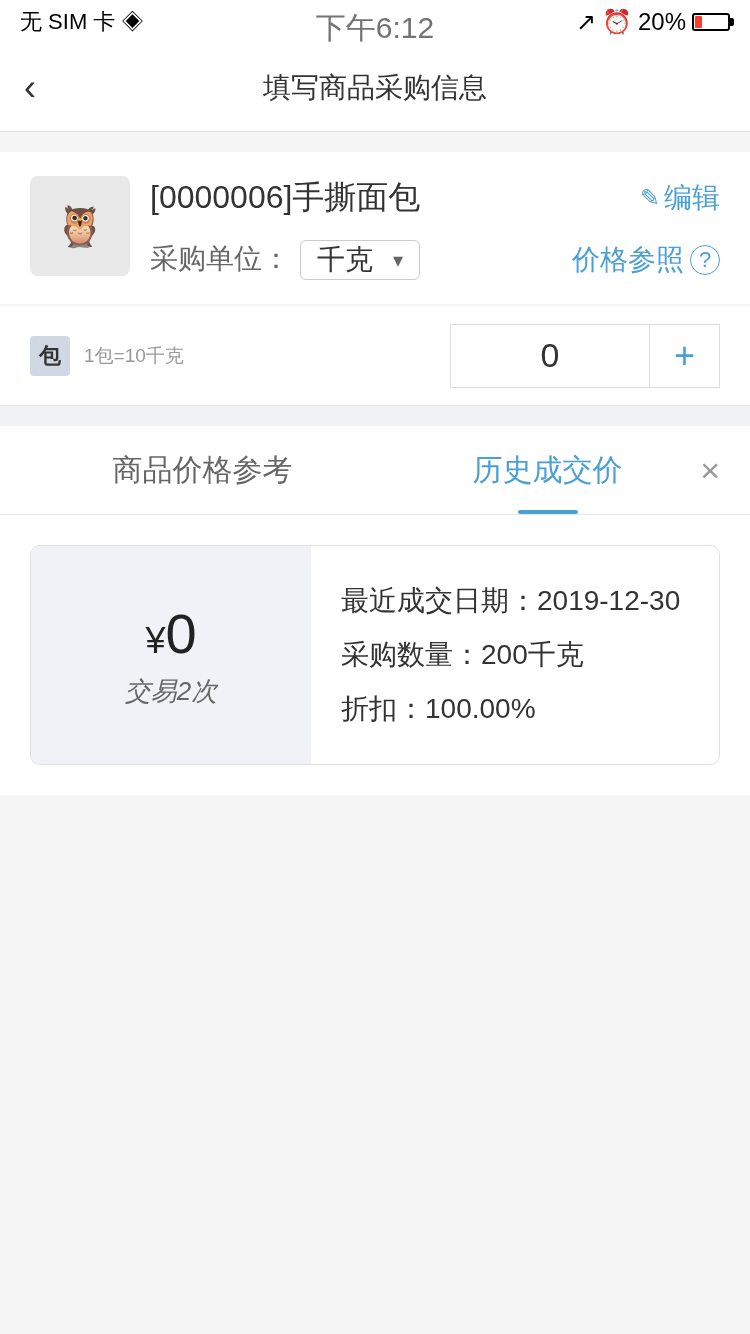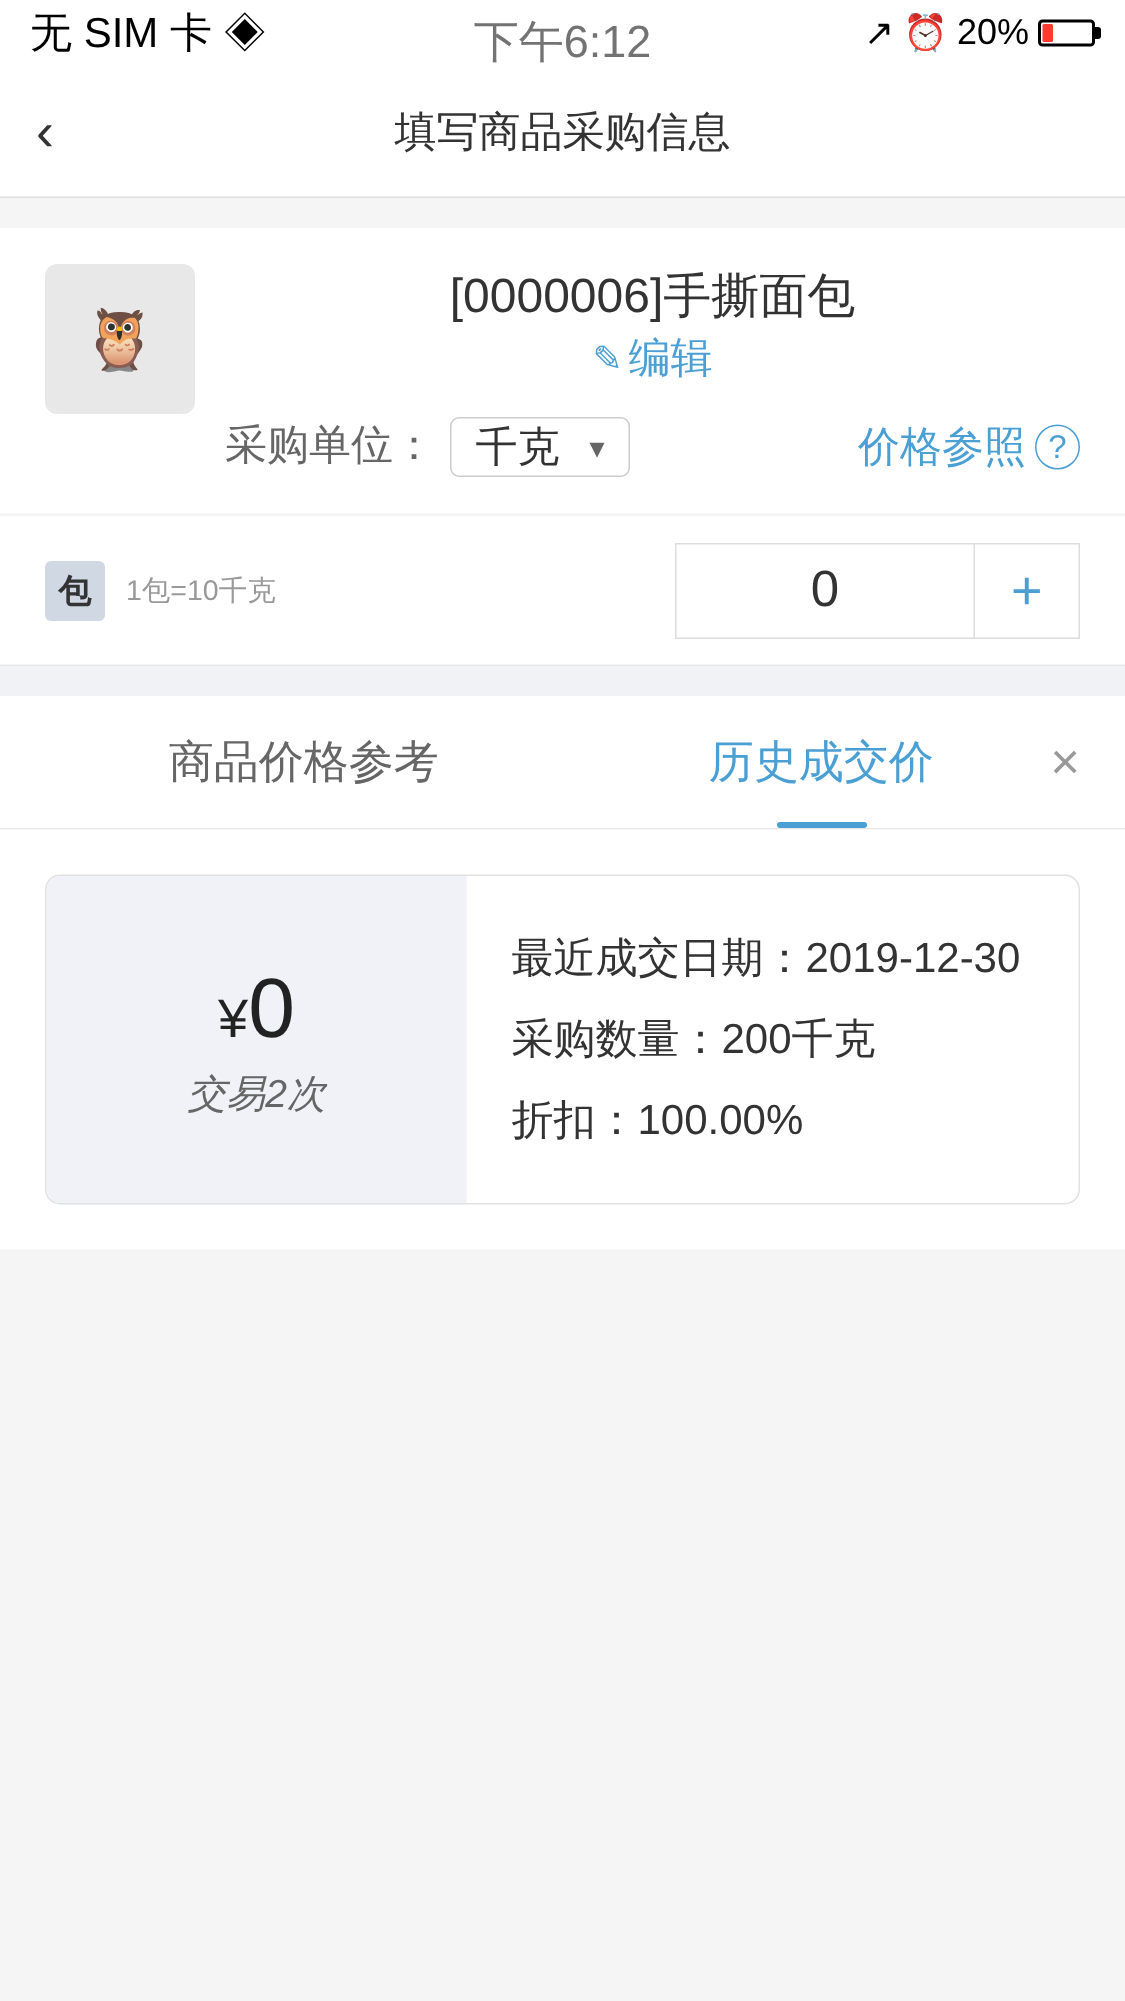--- a/index.html
+++ b/index.html
@@ -17,21 +17,21 @@
       width: 750px;
       height: 44px;
       background: #fff;
       display: flex;
       align-items: center;
       justify-content: space-between;
       padding: 0 20px;
       font-size: 28px;
     }
     .status-left {
-      font-size: 28px;
+      font-size: 22px;
       color: #000;
       font-weight: 500;
     }
     .status-center {
       font-size: 30px;
       color: #737373;
       font-weight: 400;
       position: absolute;
       left: 50%;
       transform: translateX(-50%);
@@ -121,21 +121,20 @@
       color: #999;
     }
     .product-info {
       flex: 1;
     }
     .product-name-row {
       display: flex;
       align-items: center;
       justify-content: space-between;
       margin-bottom: 20px;
-      flex-direction: column;
     }
     .product-name {
       font-size: 32px;
       color: #333;
       font-weight: 500;
     }
     .edit-link {
       font-size: 28px;
       color: #4a9fd4;
       display: flex;

